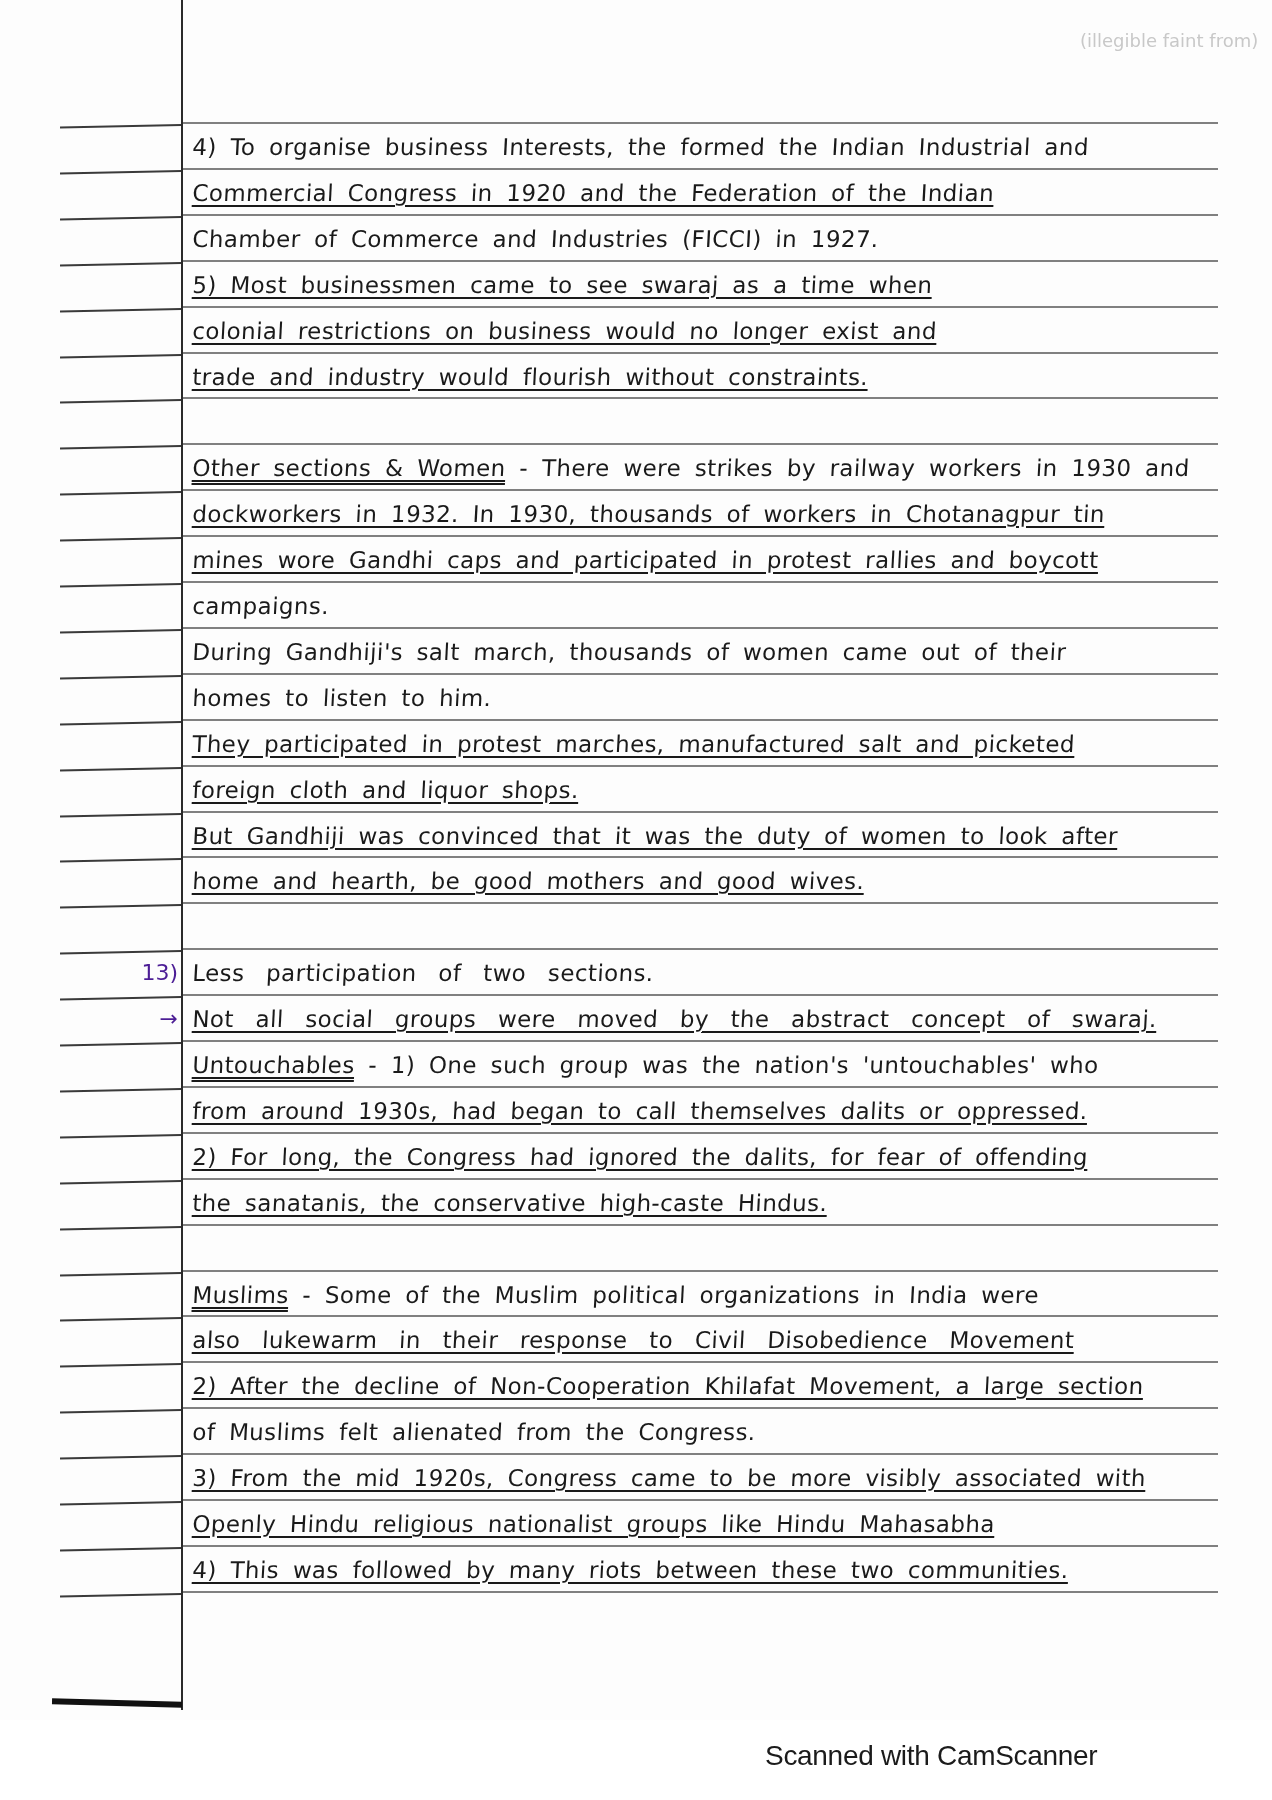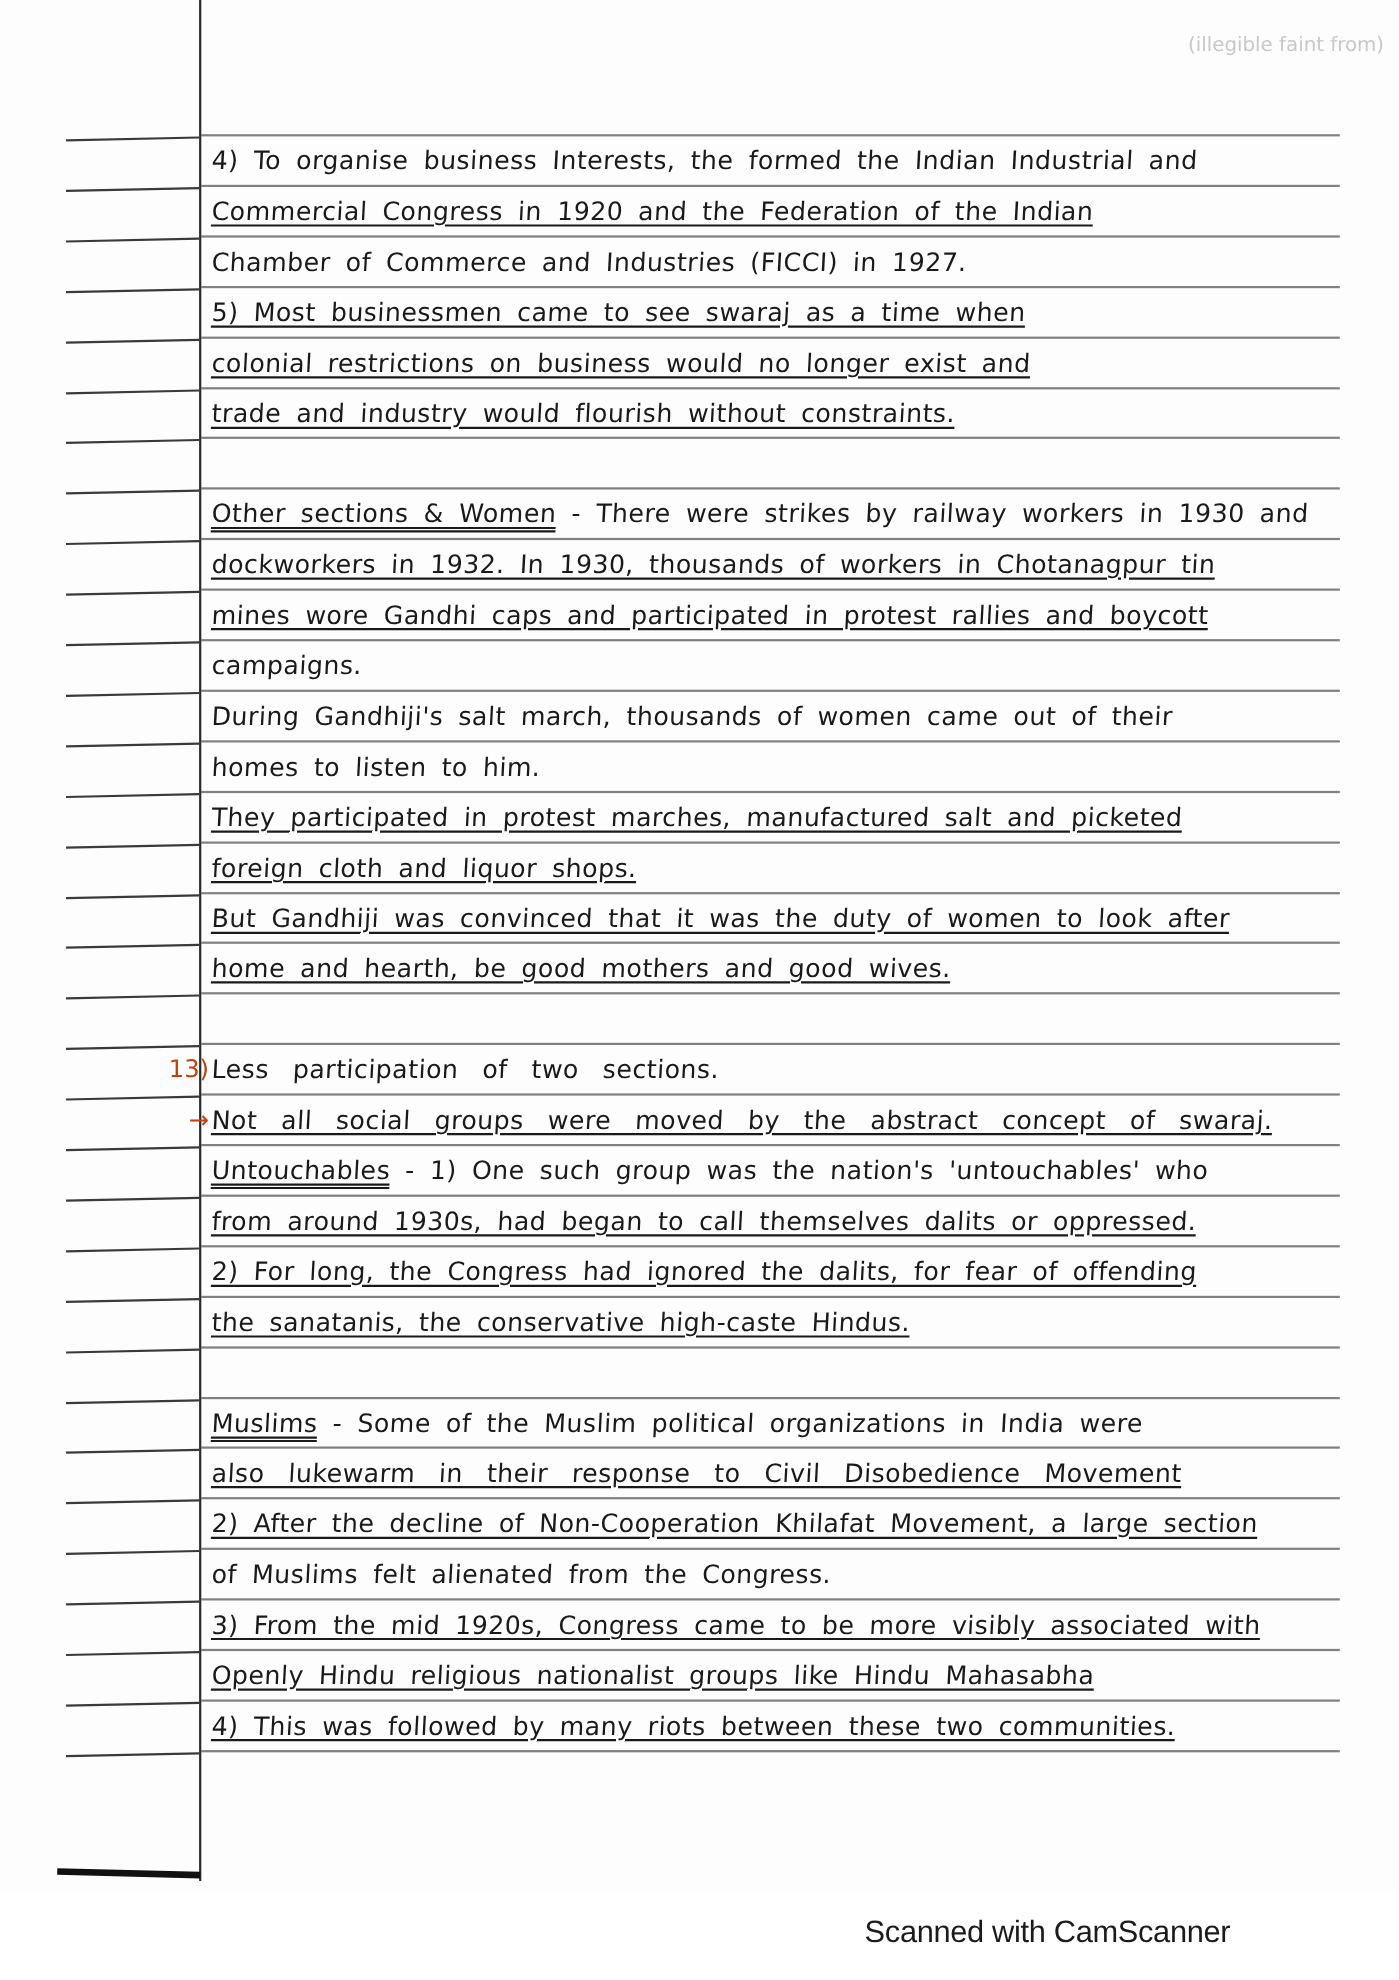--- a/index.html
+++ b/index.html
@@ -28,29 +28,29 @@
   .line {
     position: absolute; left: 192px; width: 1030px; height: 40px;
     font-family: "DejaVu Sans", sans-serif; font-size: 23px; color: #1a1a1a;
     white-space: nowrap; letter-spacing: 0.4px; word-spacing: 6px;
     transform: skewX(-3deg);
   }
   .line.wide { word-spacing: 14px; }
   .u { text-decoration: underline; text-underline-offset: 4px; }
   .uu { text-decoration: underline double; text-underline-offset: 4px; }
   .marker {
-    position: absolute; left: 140px; width: 50px; font-size: 22px; color: #c2410c;
+    position: absolute; left: 128px; width: 50px; font-size: 22px; color: #4c1d95;
     font-family: "DejaVu Sans", sans-serif; text-align: right;
   }
   .faint {
     position: absolute; color: #c8c8c8; font-size: 18px; font-family: "DejaVu Sans", sans-serif;
   }
   .watermark {
     position: absolute; left: 765px; top: 1740px; font-family: "Liberation Sans", sans-serif;
-    font-size: 28px; color: #1b1b1b; letter-spacing: -0.3px; margin-left: 21px;
+    font-size: 28px; color: #1b1b1b; letter-spacing: -0.3px;
   }
 </style>
 </head>
 <body>
 
 <div class="page">
   <div class="margin-line"></div>
 
   <div class="faint" style="left:1080px; top:30px;">(illegible faint from)</div>
 

